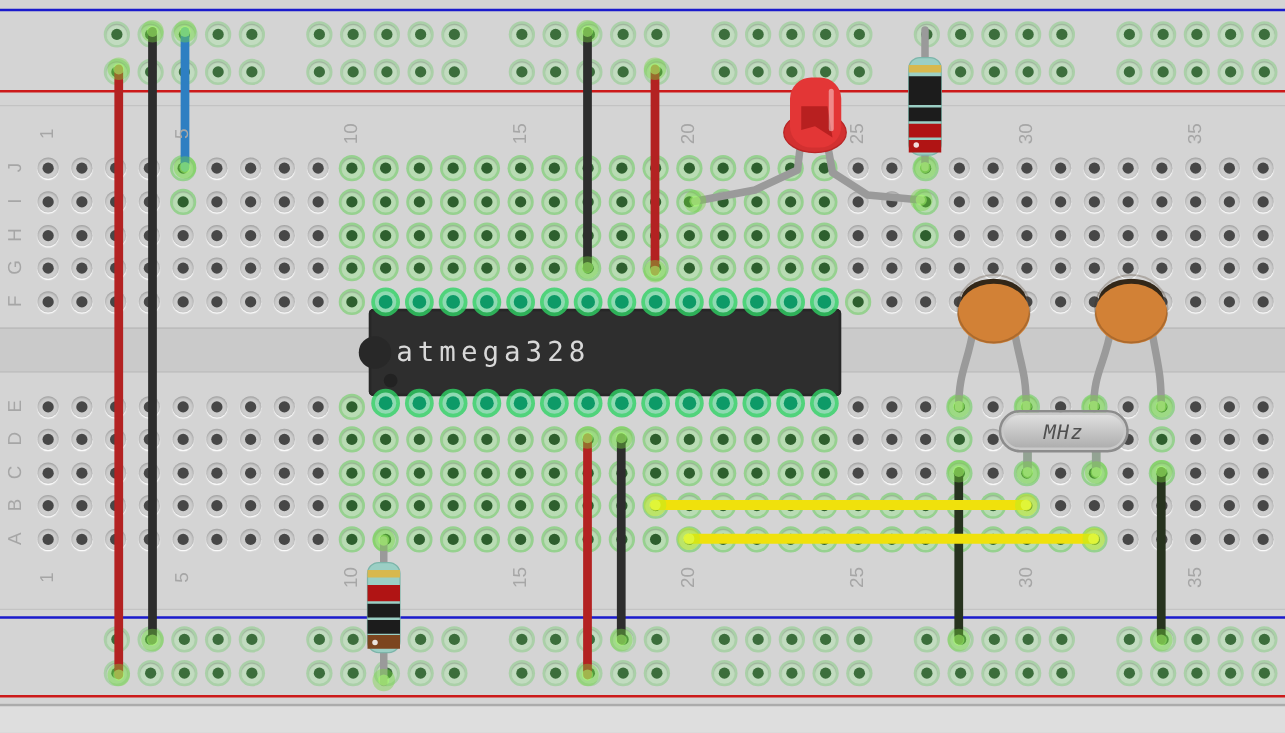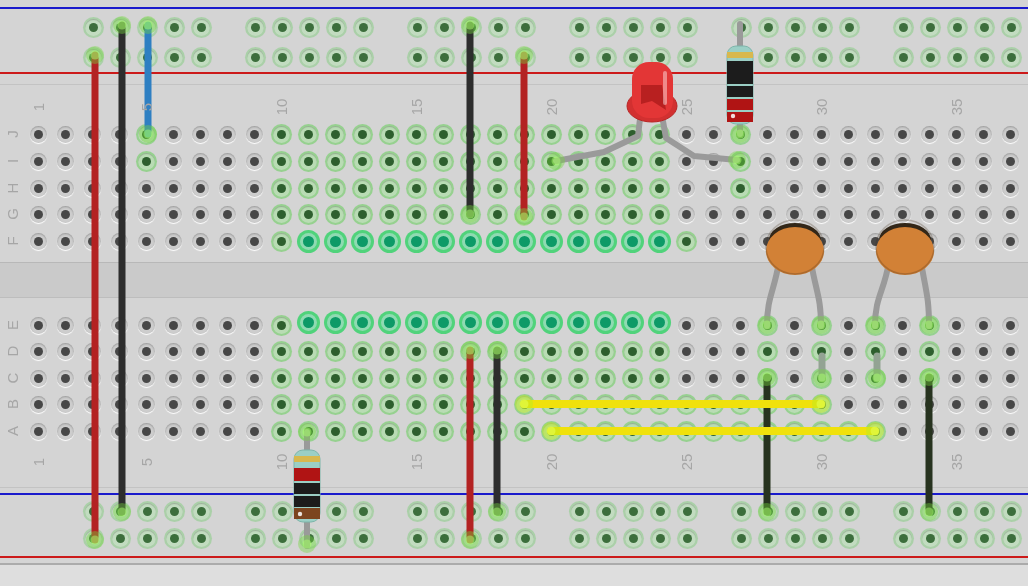--- a/index.html
+++ b/index.html
@@ -661,20 +661,23 @@
         <circle cx="822" cy="378" r="4.5" fill="rgba(170,255,110,.5)"></circle>
         <circle cx="877" cy="378" r="9" fill="rgba(115,215,60,.4)"></circle>
         <circle cx="877" cy="378" r="4.5" fill="rgba(170,255,110,.5)"></circle>
         <circle cx="556" cy="161" r="9" fill="rgba(115,215,60,.4)"></circle>
         <circle cx="556" cy="161" r="4.5" fill="rgba(170,255,110,.5)"></circle>
         <circle cx="737" cy="160" r="9" fill="rgba(115,215,60,.4)"></circle>
         <circle cx="737" cy="160" r="4.5" fill="rgba(170,255,110,.5)"></circle>
       </g>
     </svg>
 
+  <div id="chip">
+    <span id="chip-label">atmega328</span>
+  </div>
   <div id="pins">
       <div class="hole pin" style="left: 299.5px; top: 232.5px;"></div>
       <div class="hole pin" style="left: 299.5px; top: 313.5px;"></div>
       <div class="hole pin" style="left: 326.5px; top: 232.5px;"></div>
       <div class="hole pin" style="left: 326.5px; top: 313.5px;"></div>
       <div class="hole pin" style="left: 353.5px; top: 232.5px;"></div>
       <div class="hole pin" style="left: 353.5px; top: 313.5px;"></div>
       <div class="hole pin" style="left: 380.5px; top: 232.5px;"></div>
       <div class="hole pin" style="left: 380.5px; top: 313.5px;"></div>
       <div class="hole pin" style="left: 407.5px; top: 232.5px;"></div>
@@ -692,20 +695,23 @@
       <div class="hole pin" style="left: 569.5px; top: 232.5px;"></div>
       <div class="hole pin" style="left: 569.5px; top: 313.5px;"></div>
       <div class="hole pin" style="left: 596.5px; top: 232.5px;"></div>
       <div class="hole pin" style="left: 596.5px; top: 313.5px;"></div>
       <div class="hole pin" style="left: 623.5px; top: 232.5px;"></div>
       <div class="hole pin" style="left: 623.5px; top: 313.5px;"></div>
       <div class="hole pin" style="left: 650.5px; top: 232.5px;"></div>
       <div class="hole pin" style="left: 650.5px; top: 313.5px;"></div>
     </div>
 
+  <div id="crystal">
+    <span id="crystal-label">MHz</span>
+  </div>
 
   <div id="labels">
       <div class="lbl" style="left: 38px; top: 107px; color: rgb(166, 166, 166);">1</div>
       <div class="lbl" style="left: 38px; top: 462px; color: rgb(166, 166, 166);">1</div>
       <div class="lbl" style="left: 146px; top: 107px; color: rgb(166, 166, 166);">5</div>
       <div class="lbl" style="left: 146px; top: 462px; color: rgb(166, 166, 166);">5</div>
       <div class="lbl" style="left: 281px; top: 107px; color: rgb(166, 166, 166);">10</div>
       <div class="lbl" style="left: 281px; top: 462px; color: rgb(166, 166, 166);">10</div>
       <div class="lbl" style="left: 416px; top: 107px; color: rgb(166, 166, 166);">15</div>
       <div class="lbl" style="left: 416px; top: 462px; color: rgb(166, 166, 166);">15</div>

